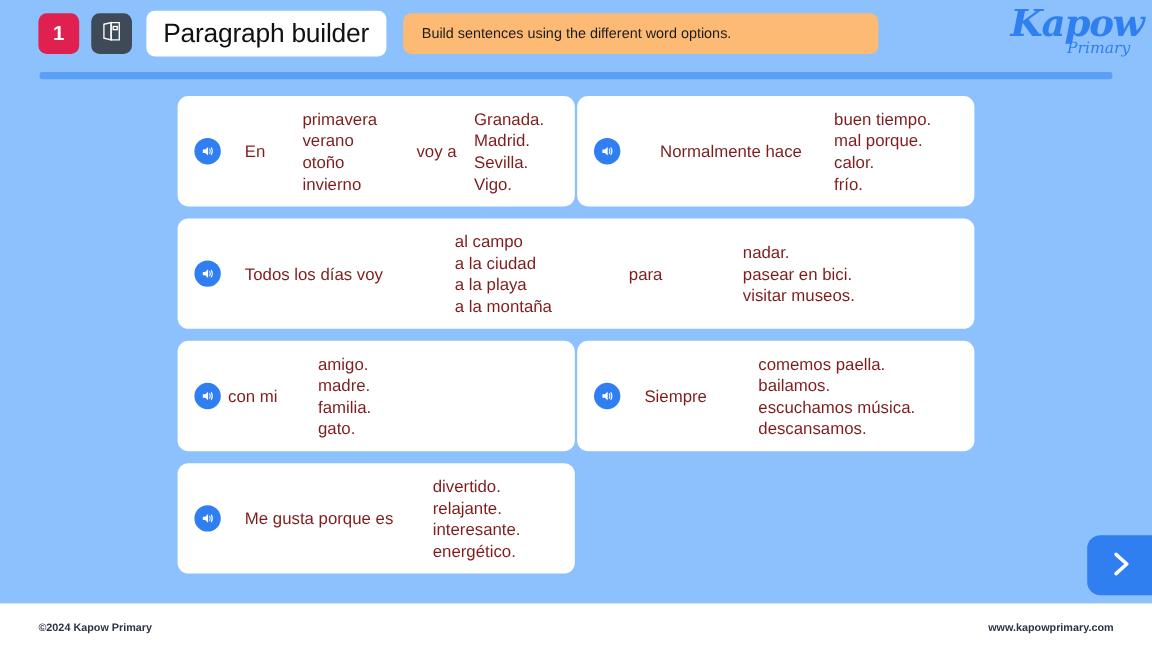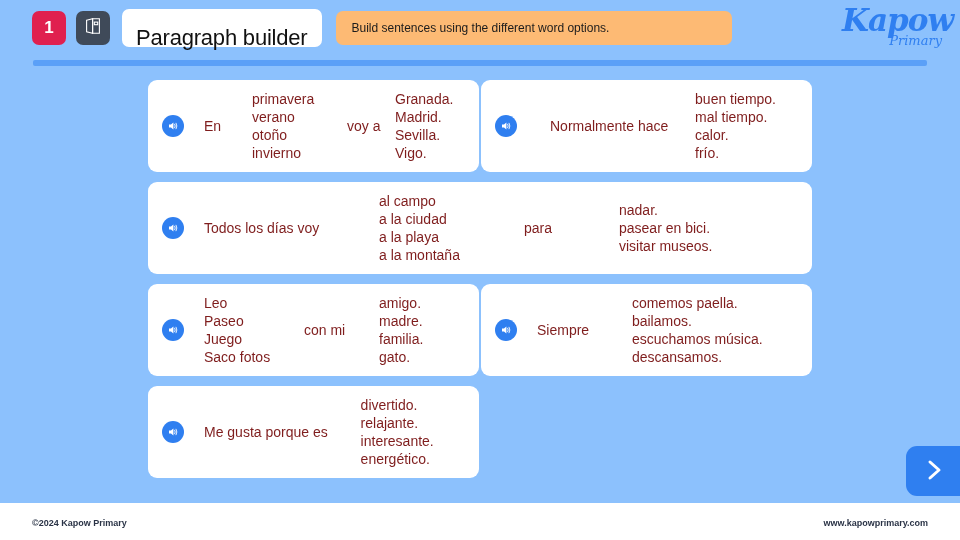--- a/index.html
+++ b/index.html
@@ -73,22 +73,22 @@
     justify-content: center;
     flex: none;
   }
 
   .title-box {
     margin-left: 12px;
     background: #ffffff;
     border-radius: 7px;
     height: 38px;
     display: flex;
-    align-items: flex-start;
-    padding: 16px 14px;
+    align-items: center;
+    padding: 0 14px;
     flex: none;
   }
 
   .title-box .title-text {
     font-size: 22px;
     color: #111111;
     letter-spacing: -0.2px;
     white-space: nowrap;
   }
 
@@ -346,21 +346,21 @@
           <div class="speaker-btn">
             <svg width="12" height="12" viewBox="0 0 12 12">
               <path d="M2 4.6 L4 4.6 L6.4 2.4 L6.4 9.6 L4 7.4 L2 7.4 Z" fill="#ffffff"></path>
               <path d="M7.7 4.2 Q8.9 6 7.7 7.8" stroke="#ffffff" stroke-width="0.9" fill="none" stroke-linecap="round"></path>
               <path d="M9.1 3.2 Q10.8 6 9.1 8.8" stroke="#ffffff" stroke-width="0.9" fill="none" stroke-linecap="round"></path>
             </svg>
           </div>
           <div class="seg c-nm-1">Normalmente hace</div>
           <div class="seg lines c-nm-2">
             <div>buen tiempo.</div>
-            <div>mal tiempo.</div>
+            <div>mal porque.</div>
             <div>calor.</div>
             <div>frío.</div>
           </div>
         </div>
 
       </div>
 
       <div class="row">
         <div class="card full">
           <div class="speaker-btn">
@@ -388,26 +388,20 @@
 
       <div class="row gap">
 
         <div class="card half">
           <div class="speaker-btn">
             <svg width="12" height="12" viewBox="0 0 12 12">
               <path d="M2 4.6 L4 4.6 L6.4 2.4 L6.4 9.6 L4 7.4 L2 7.4 Z" fill="#ffffff"></path>
               <path d="M7.7 4.2 Q8.9 6 7.7 7.8" stroke="#ffffff" stroke-width="0.9" fill="none" stroke-linecap="round"></path>
               <path d="M9.1 3.2 Q10.8 6 9.1 8.8" stroke="#ffffff" stroke-width="0.9" fill="none" stroke-linecap="round"></path>
             </svg>
-          </div>
-          <div class="seg lines c-leo-1">
-            <div>Leo</div>
-            <div>Paseo</div>
-            <div>Juego</div>
-            <div>Saco fotos</div>
           </div>
           <div class="seg c-leo-2">con mi</div>
           <div class="seg lines c-leo-3">
             <div>amigo.</div>
             <div>madre.</div>
             <div>familia.</div>
             <div>gato.</div>
           </div>
         </div>
 

